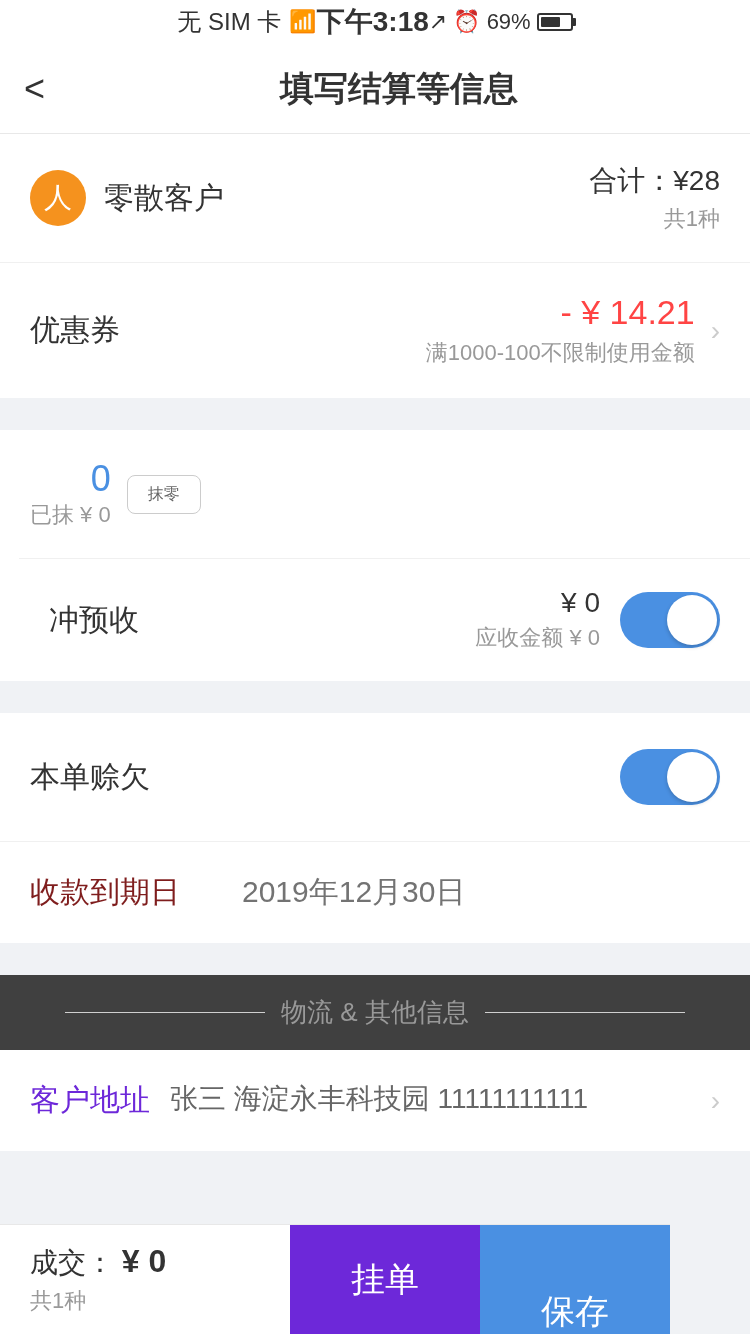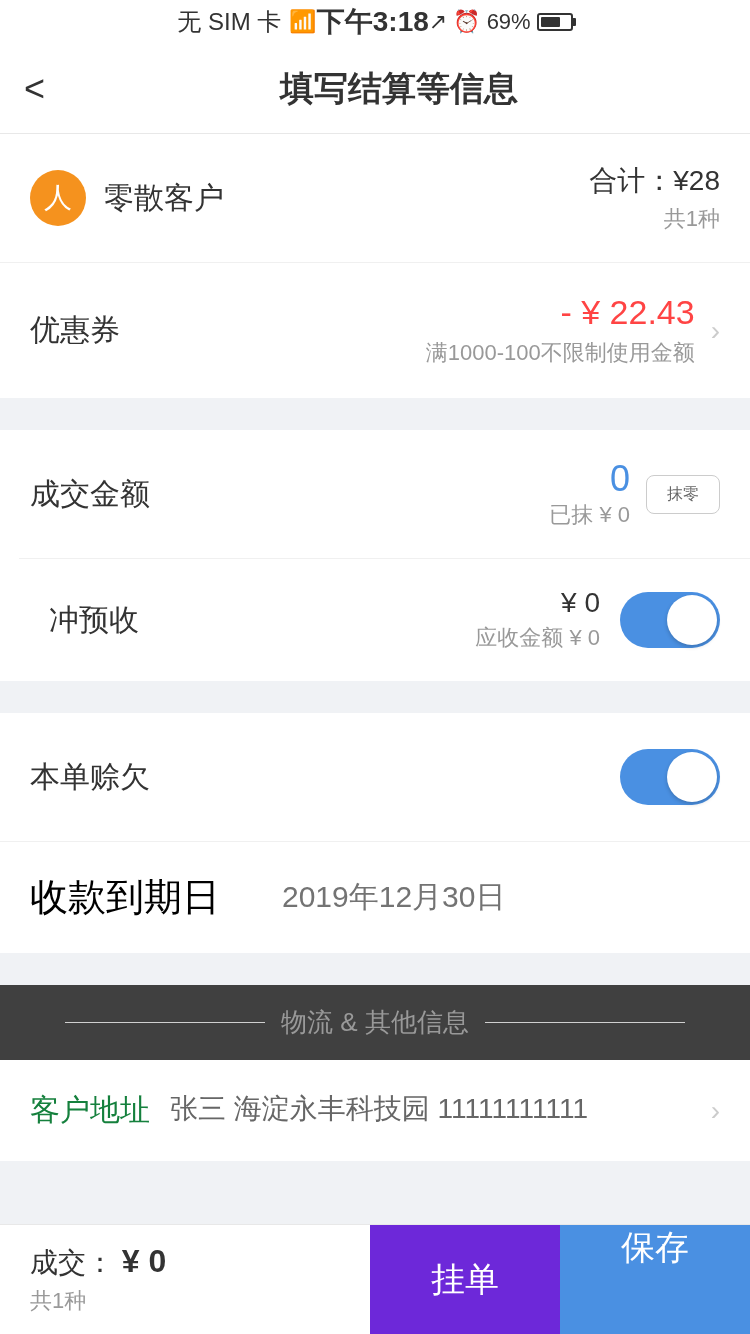--- a/index.html
+++ b/index.html
@@ -170,21 +170,21 @@
     }
 
     
     .due-date-row {
       padding: 30px 30px;
       display: flex;
       align-items: center;
       gap: 20px;
       border-top: 1px solid #f0f0f0;
     }
-    .due-date-label { font-size: 38px; color: #000000; }
+    .due-date-label { font-size: 30px; color: #7f1d1d; }
     .due-date-value { font-size: 30px; color: #737373; margin-left: 42px; }
 
     
     .logistics-header {
       background: #404040;
       text-align: center;
       padding: 20px 0;
       font-size: 26px;
       color: #999;
       display: flex;
@@ -204,29 +204,29 @@
 
     
     .address-row {
       background: #fff;
       padding: 30px 30px;
       display: flex;
       align-items: center;
       justify-content: space-between;
     }
     .address-left { display: flex; gap: 20px; align-items: flex-start; }
-    .address-label { font-size: 30px; color: #15803d; flex-shrink: 0; }
+    .address-label { font-size: 30px; color: #6d28d9; flex-shrink: 0; }
     .address-value { font-size: 28px; color: #666; }
 
     
     .bottom-bar {
       position: fixed;
       bottom: 0;
       left: 0;
-      width: 750px;
+      width: 670px;
       height: 110px;
       background: #fff;
       display: flex;
       align-items: center;
       border-top: 1px solid #e8e8e8;
     }
     .bottom-info {
       flex: 1;
       padding: 0 30px;
     }
@@ -234,21 +234,21 @@
     .bottom-count { font-size: 22px; color: #999; margin-top: 4px; }
     .btn-hang {
       width: 190px; height: 110px;
       background: #6d28d9;
       display: flex; align-items: center; justify-content: center;
       font-size: 34px; color: #fff; cursor: pointer; font-weight: 500;
     }
     .btn-save {
       width: 190px; height: 110px;
       background: #4a90e2;
-      display: flex; align-items: flex-start; justify-content: center;
+      display: flex; align-items: flex-end; justify-content: center;
       font-size: 34px; color: #fff; cursor: pointer; font-weight: 500;
     }
 
     
     .wifi-icon { font-size: 22px; }
   </style>
 </head>
 <body>
 
 <div class="status-bar">
@@ -283,34 +283,33 @@
     <div class="customer-right">
       <div class="total-amount">合计：¥28</div>
       <div class="total-count">共1种</div>
     </div>
   </div>
 
   <div class="row-item">
     <span class="row-label">优惠券</span>
     <div class="row-right">
       <div>
-        <div class="row-value-discount">- ¥ 22.43</div>
+        <div class="row-value-discount">- ¥ 14.21</div>
         <div class="row-sub">满1000-100不限制使用金额</div>
       </div>
       <span class="chevron-icon">›</span>
     </div>
   </div>
 </div>
 
 <div class="divider-section"></div>
 
 <div class="section">
 
   <div class="transaction-row">
-    <span class="row-label">成交金额</span>
     <div class="row-right">
       <div>
         <div class="transaction-amount">0</div>
         <div class="transaction-sub">已抹  ¥ 0</div>
       </div>
       <button class="round-btn">抹零</button>
     </div>
   </div>
 
   <div class="precharge-row">

